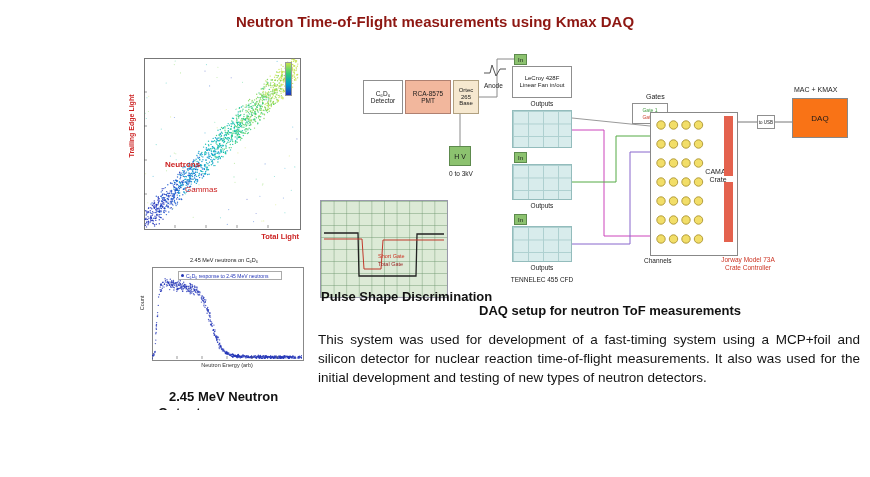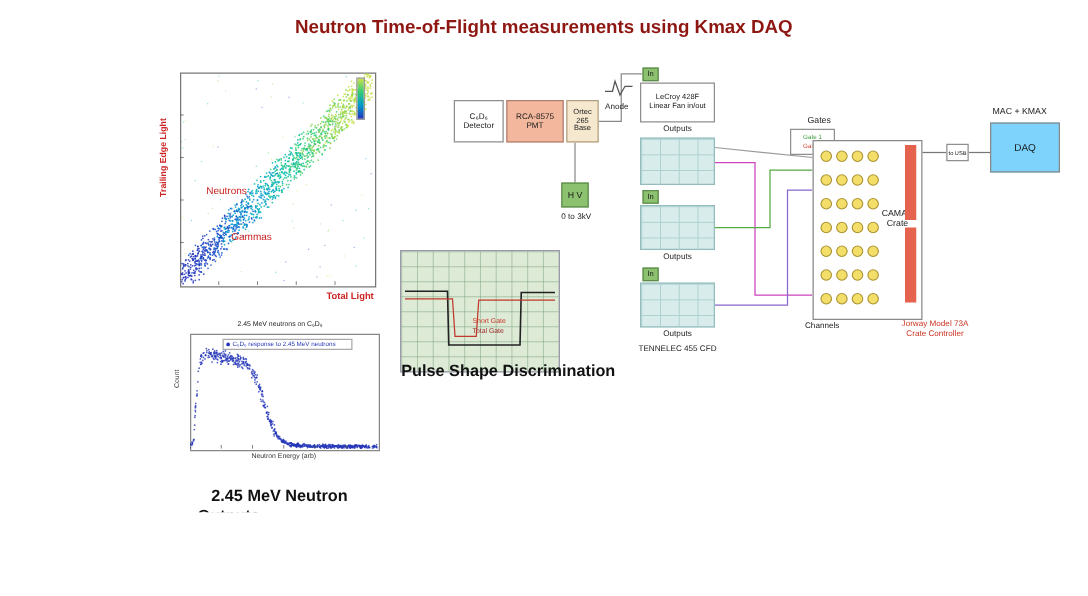--- a/index.html
+++ b/index.html
@@ -1580,21 +1580,21 @@
       <line x1="62" y1="167" x2="62" y2="170" stroke="#555" stroke-width="0.6"></line>
       <line x1="0" y1="68" x2="3" y2="68" stroke="#555" stroke-width="0.6"></line>
       <line x1="93" y1="167" x2="93" y2="170" stroke="#555" stroke-width="0.6"></line>
       <line x1="0" y1="102" x2="3" y2="102" stroke="#555" stroke-width="0.6"></line>
       <line x1="124" y1="167" x2="124" y2="170" stroke="#555" stroke-width="0.6"></line>
       <line x1="0" y1="136" x2="3" y2="136" stroke="#555" stroke-width="0.6"></line>
     </svg>
   <div class="abs" style="left:285px;top:62px;width:5px;height:32px;border:1px solid #999;background:linear-gradient(#c5e34a,#33cc77,#0099cc,#2233bb);"></div>
   <div class="abs rot" style="left:128px;top:196px;width:140px;font-size:7px;font-weight:bold;color:#cc2222;">Trailing Edge Light</div>
   <div class="abs" style="left:144px;top:232px;width:155px;text-align:right;font-size:7.5px;font-weight:bold;color:#cc2222;">Total Light</div>
-  <div class="abs" style="left:147px;top:148px;font-size:8px;font-weight:normal;color:#cc2222;padding-left:18px;">Neutrons</div>
+  <div class="abs" style="left:147px;top:160px;font-size:8px;font-weight:bold;color:#cc2222;padding-left:18px;">Neutrons</div>
   <div class="abs" style="left:185px;top:185px;font-size:8px;font-weight:normal;color:#cc2222;">Gammas</div>
 
   <div class="abs" style="left:144px;top:257px;width:160px;text-align:center;font-size:5.5px;color:#222;">2.45 MeV neutrons on C₆D₆</div>
   <div class="abs" style="left:152px;top:267px;width:150px;height:92px;border:1px solid #888;background:#fff;"></div>
   <svg class="abs" style="left:152px;top:267px;" width="150" height="92" viewBox="0 0 150 92">
       <circle cx="80.6" cy="87.4" r="0.7" fill="#2436b8" fill-opacity="0.8"></circle>
       <circle cx="64.4" cy="71.5" r="0.7" fill="#2436b8" fill-opacity="0.8"></circle>
       <circle cx="38.9" cy="19.8" r="0.7" fill="#2436b8" fill-opacity="0.8"></circle>
       <circle cx="32.9" cy="19.3" r="0.7" fill="#2436b8" fill-opacity="0.8"></circle>
       <circle cx="95.3" cy="90.1" r="0.7" fill="#2436b8" fill-opacity="0.8"></circle>
@@ -2409,23 +2409,25 @@
   <div class="abs" style="left:724px;top:116px;width:9px;height:60px;background:#e4624e;"></div>
   <div class="abs" style="left:724px;top:182px;width:9px;height:60px;background:#e4624e;"></div>
 
   <div class="abs" style="left:644px;top:257px;font-size:6.5px;color:#222;">Channels</div>
   <div class="abs" style="left:696px;top:256px;width:104px;text-align:center;font-size:6.5px;color:#cc3322;line-height:1.25;">
     <div>Jorway Model 73A</div>
     <div>Crate Controller</div>
   </div>
 
   <div class="abs" style="left:794px;top:86px;font-size:7px;color:#222;">MAC + KMAX</div>
-  <div class="box" style="left:792px;top:98px;width:56px;height:40px;background:#7dd3fc;border-color:#888;font-size:8px;">
+  <div class="box" style="left:792px;top:98px;width:56px;height:40px;background:#f97316;border-color:#888;font-size:8px;">
     <div>DAQ</div>
   </div>
   <div class="box" style="left:757px;top:115px;width:18px;height:14px;font-size:4.5px;">
     <div>to USB</div>
   </div>
 
   <div class="caption" style="left:321px;top:289px;">Pulse Shape Discrimination</div>
+  <div class="caption" style="left:479px;top:303px;">DAQ setup for neutron ToF measurements</div>
 
+  <div class="abs" style="left:318px;top:330px;width:542px;font-size:13.5px;line-height:1.42;text-align:justify;color:#141414;">This system was used for development of a fast-timing system using a MCP+foil and silicon detector for nuclear reaction time-of-flight measurements. It also was used for the initial development and testing of new types of neutron detectors.</div>
 
 </div>
 
 </body></html>

